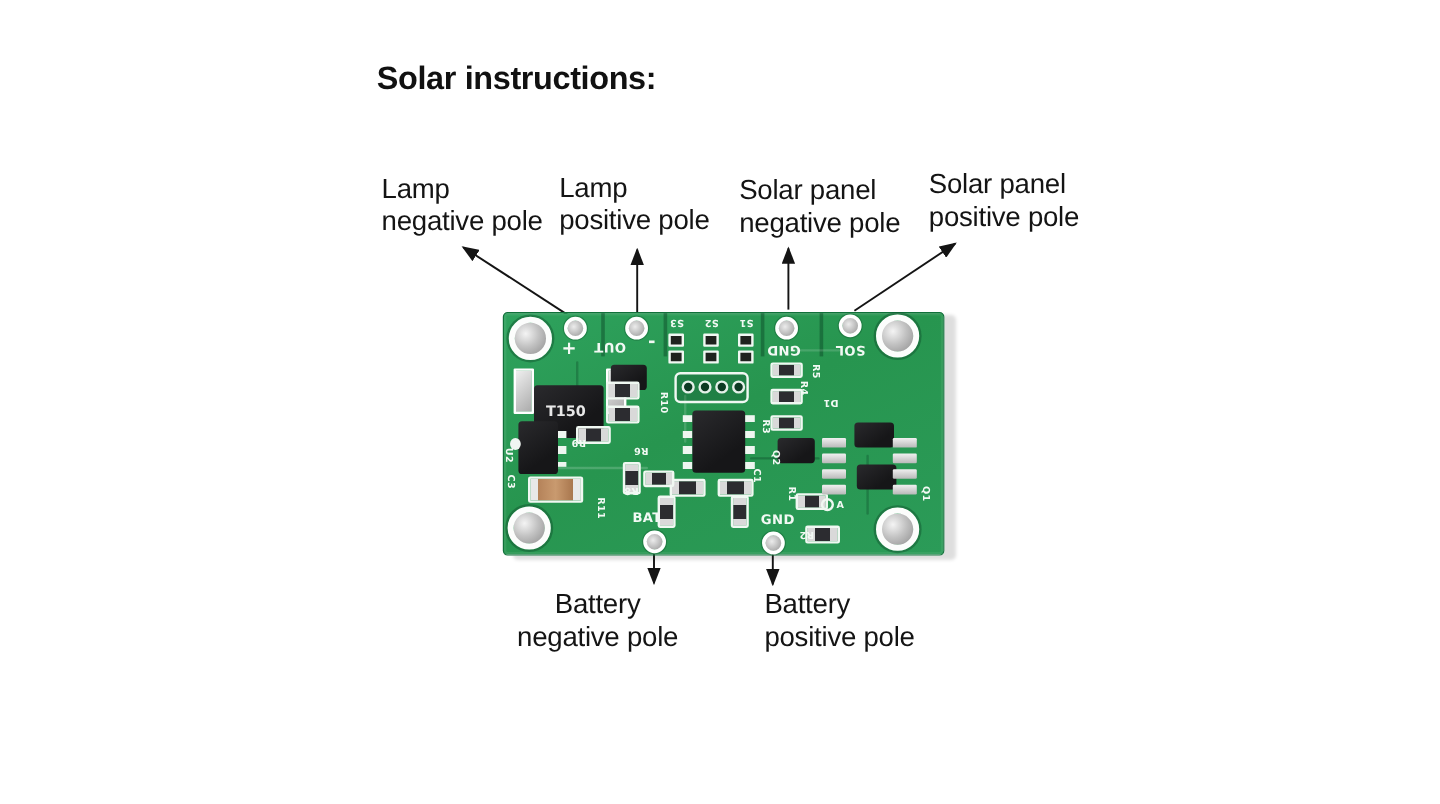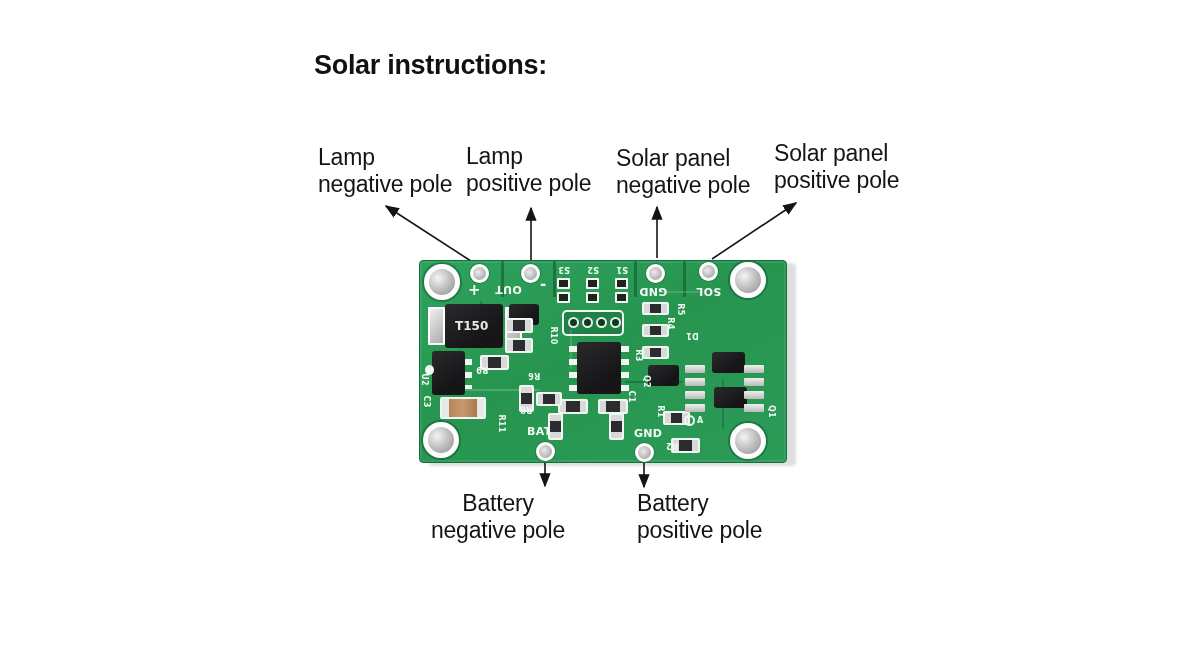--- a/index.html
+++ b/index.html
@@ -159,21 +159,21 @@
 
   <div class="hdr" style="left:142px;top:49px;width:62px;height:26px;">
     <div class="hdr-hole" style="left:4px;top:5px;"></div>
     <div class="hdr-hole" style="left:18px;top:5px;"></div>
     <div class="hdr-hole" style="left:32px;top:5px;"></div>
     <div class="hdr-hole" style="left:46px;top:5px;"></div>
   </div>
 
   <div class="abs" style="left:8px;top:42px;width:94px;height:46px;">
     <div class="mpad" style="left:0;top:4px;width:17px;height:38px;"></div>
-    <div class="chip" style="left:17px;top:1px;width:58px;height:44px;">
+    <div class="chip" style="left:17px;top:18px;width:58px;height:44px;">
       <span class="chiplabel" style="left:10px;top:15px;font-size:12px;">T150</span>
     </div>
     <div class="mpad" style="left:77px;top:4px;width:17px;height:38px;"></div>
   </div>
 
 
   <div class="pinstrip pins-v" style="left:149px;top:85px;width:8px;height:46px;"></div>
   <div class="chip" style="left:157px;top:81px;width:44px;height:52px;"></div>
   <div class="pinstrip pins-v" style="left:201px;top:85px;width:8px;height:46px;"></div>
 

